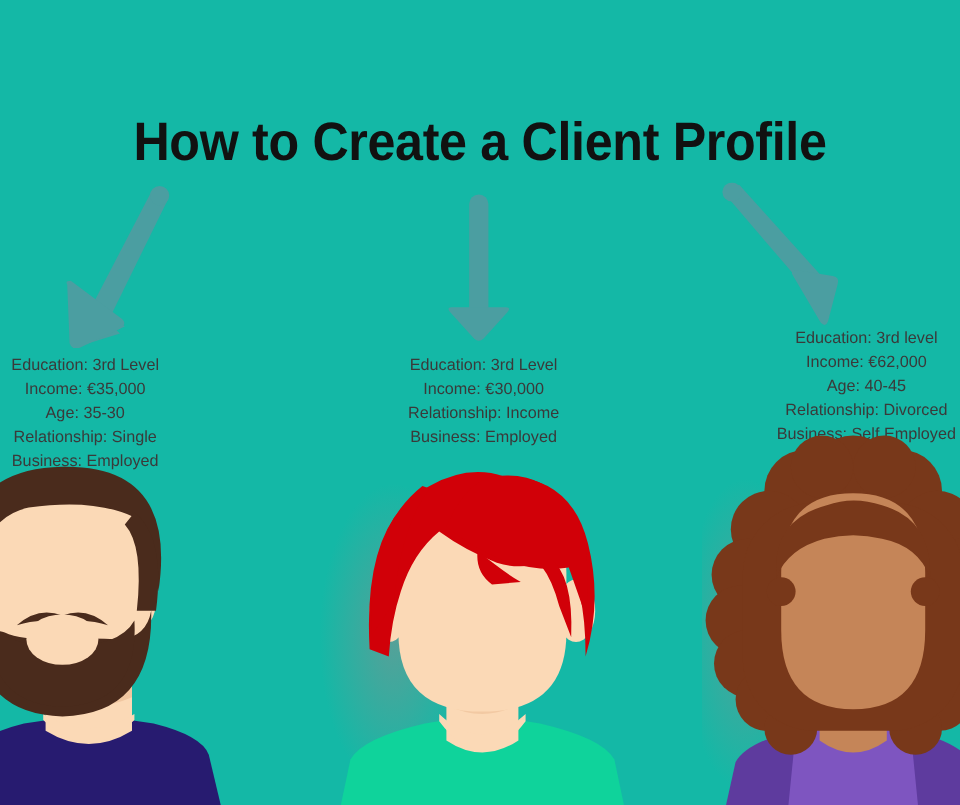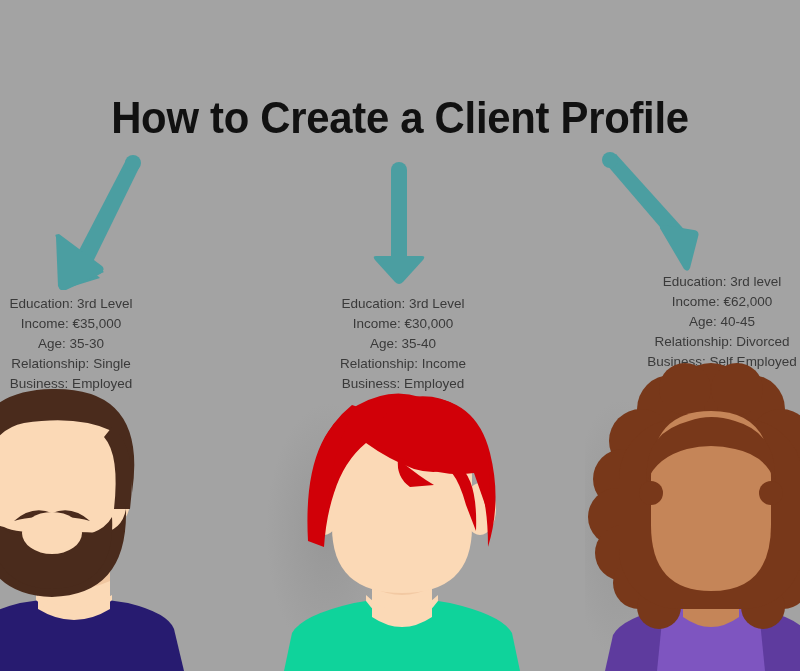--- a/index.html
+++ b/index.html
@@ -10,21 +10,21 @@
     width: 800px;
     height: 671px;
     background: #f7f7f7;
     font-family: "Liberation Sans", sans-serif;
     overflow: hidden;
   }
   #canvas {
     position: relative;
     width: 800px;
     height: 671px;
-    background: #a3a3a3;
+    background: #14b8a6;
     overflow: hidden;
   }
 
   
   .title {
     position: absolute;
     top: 92px;
     left: 0;
     width: 800px;
     text-align: center;
@@ -102,21 +102,20 @@
     <div>Education: 3rd Level</div>
     <div>Income: €35,000</div>
     <div>Age: 35-30</div>
     <div>Relationship: Single</div>
     <div>Business: Employed</div>
   </div>
 
   <div id="text-2" class="profile-text">
     <div>Education: 3rd Level</div>
     <div>Income: €30,000</div>
-    <div>Age: 35-40</div>
     <div>Relationship: Income</div>
     <div>Business: Employed</div>
   </div>
 
   <div id="text-3" class="profile-text">
     <div>Education: 3rd level</div>
     <div>Income: €62,000</div>
     <div>Age: 40-45</div>
     <div>Relationship: Divorced</div>
     <div>Business: Self Employed</div>

